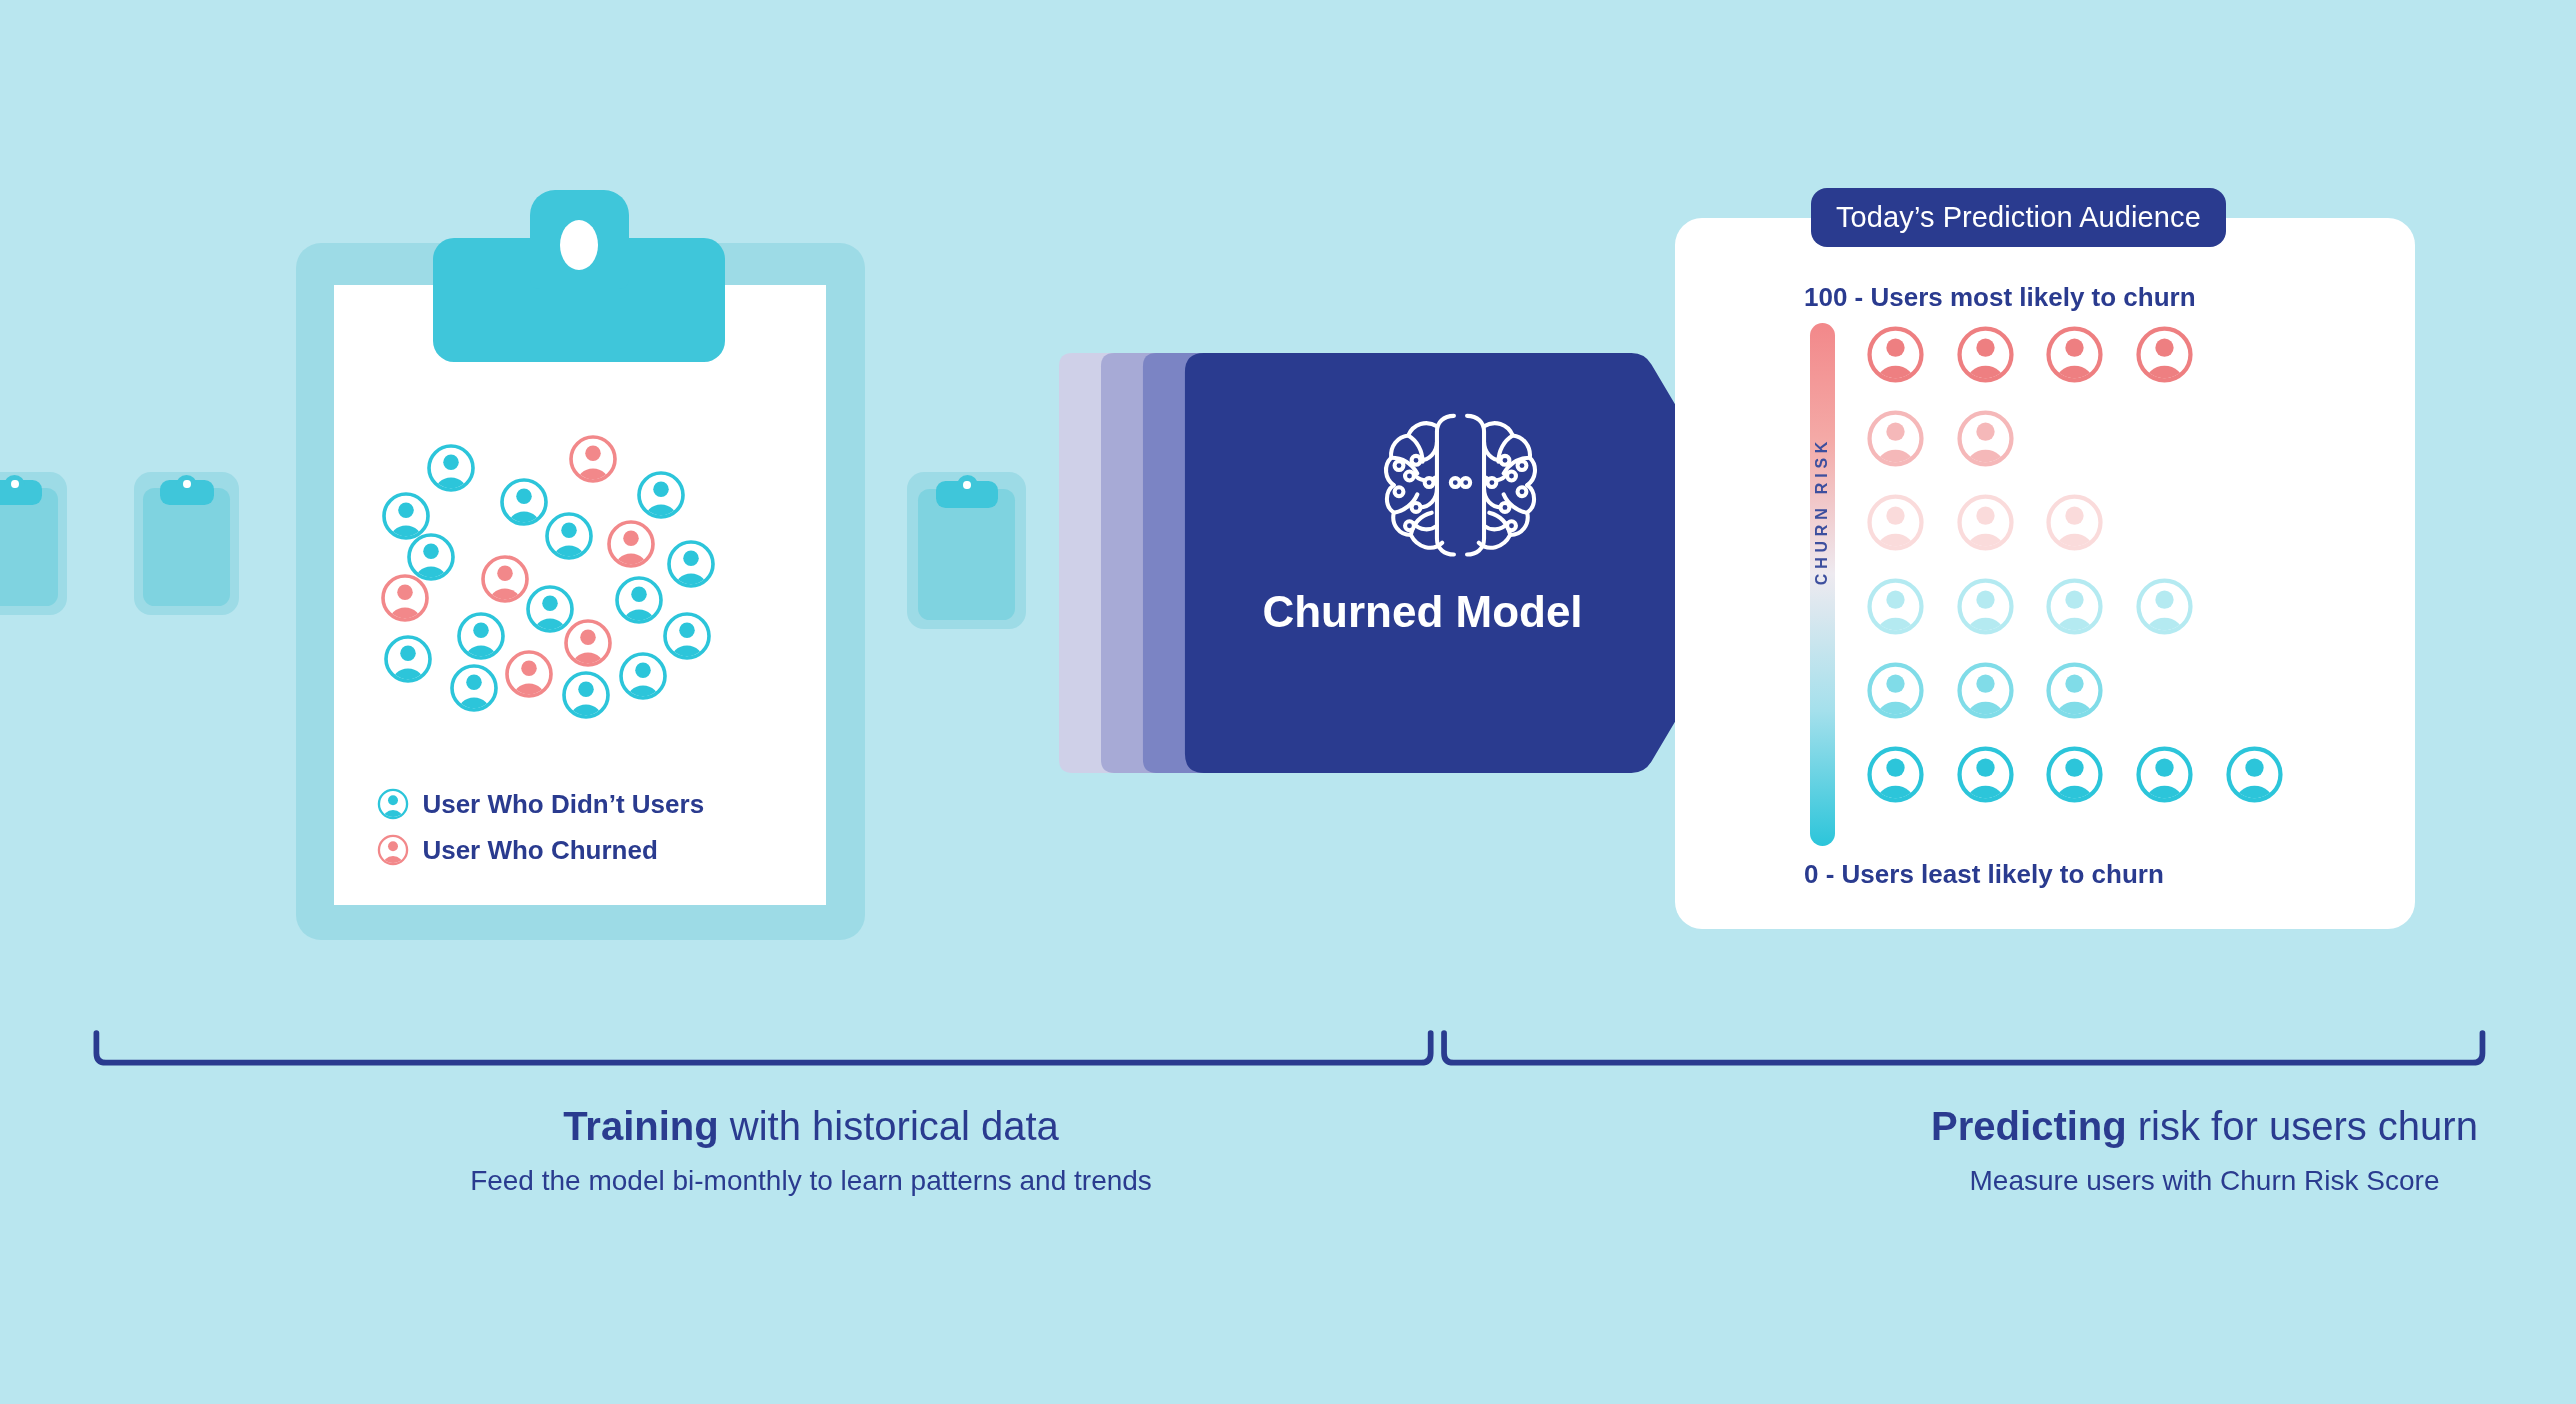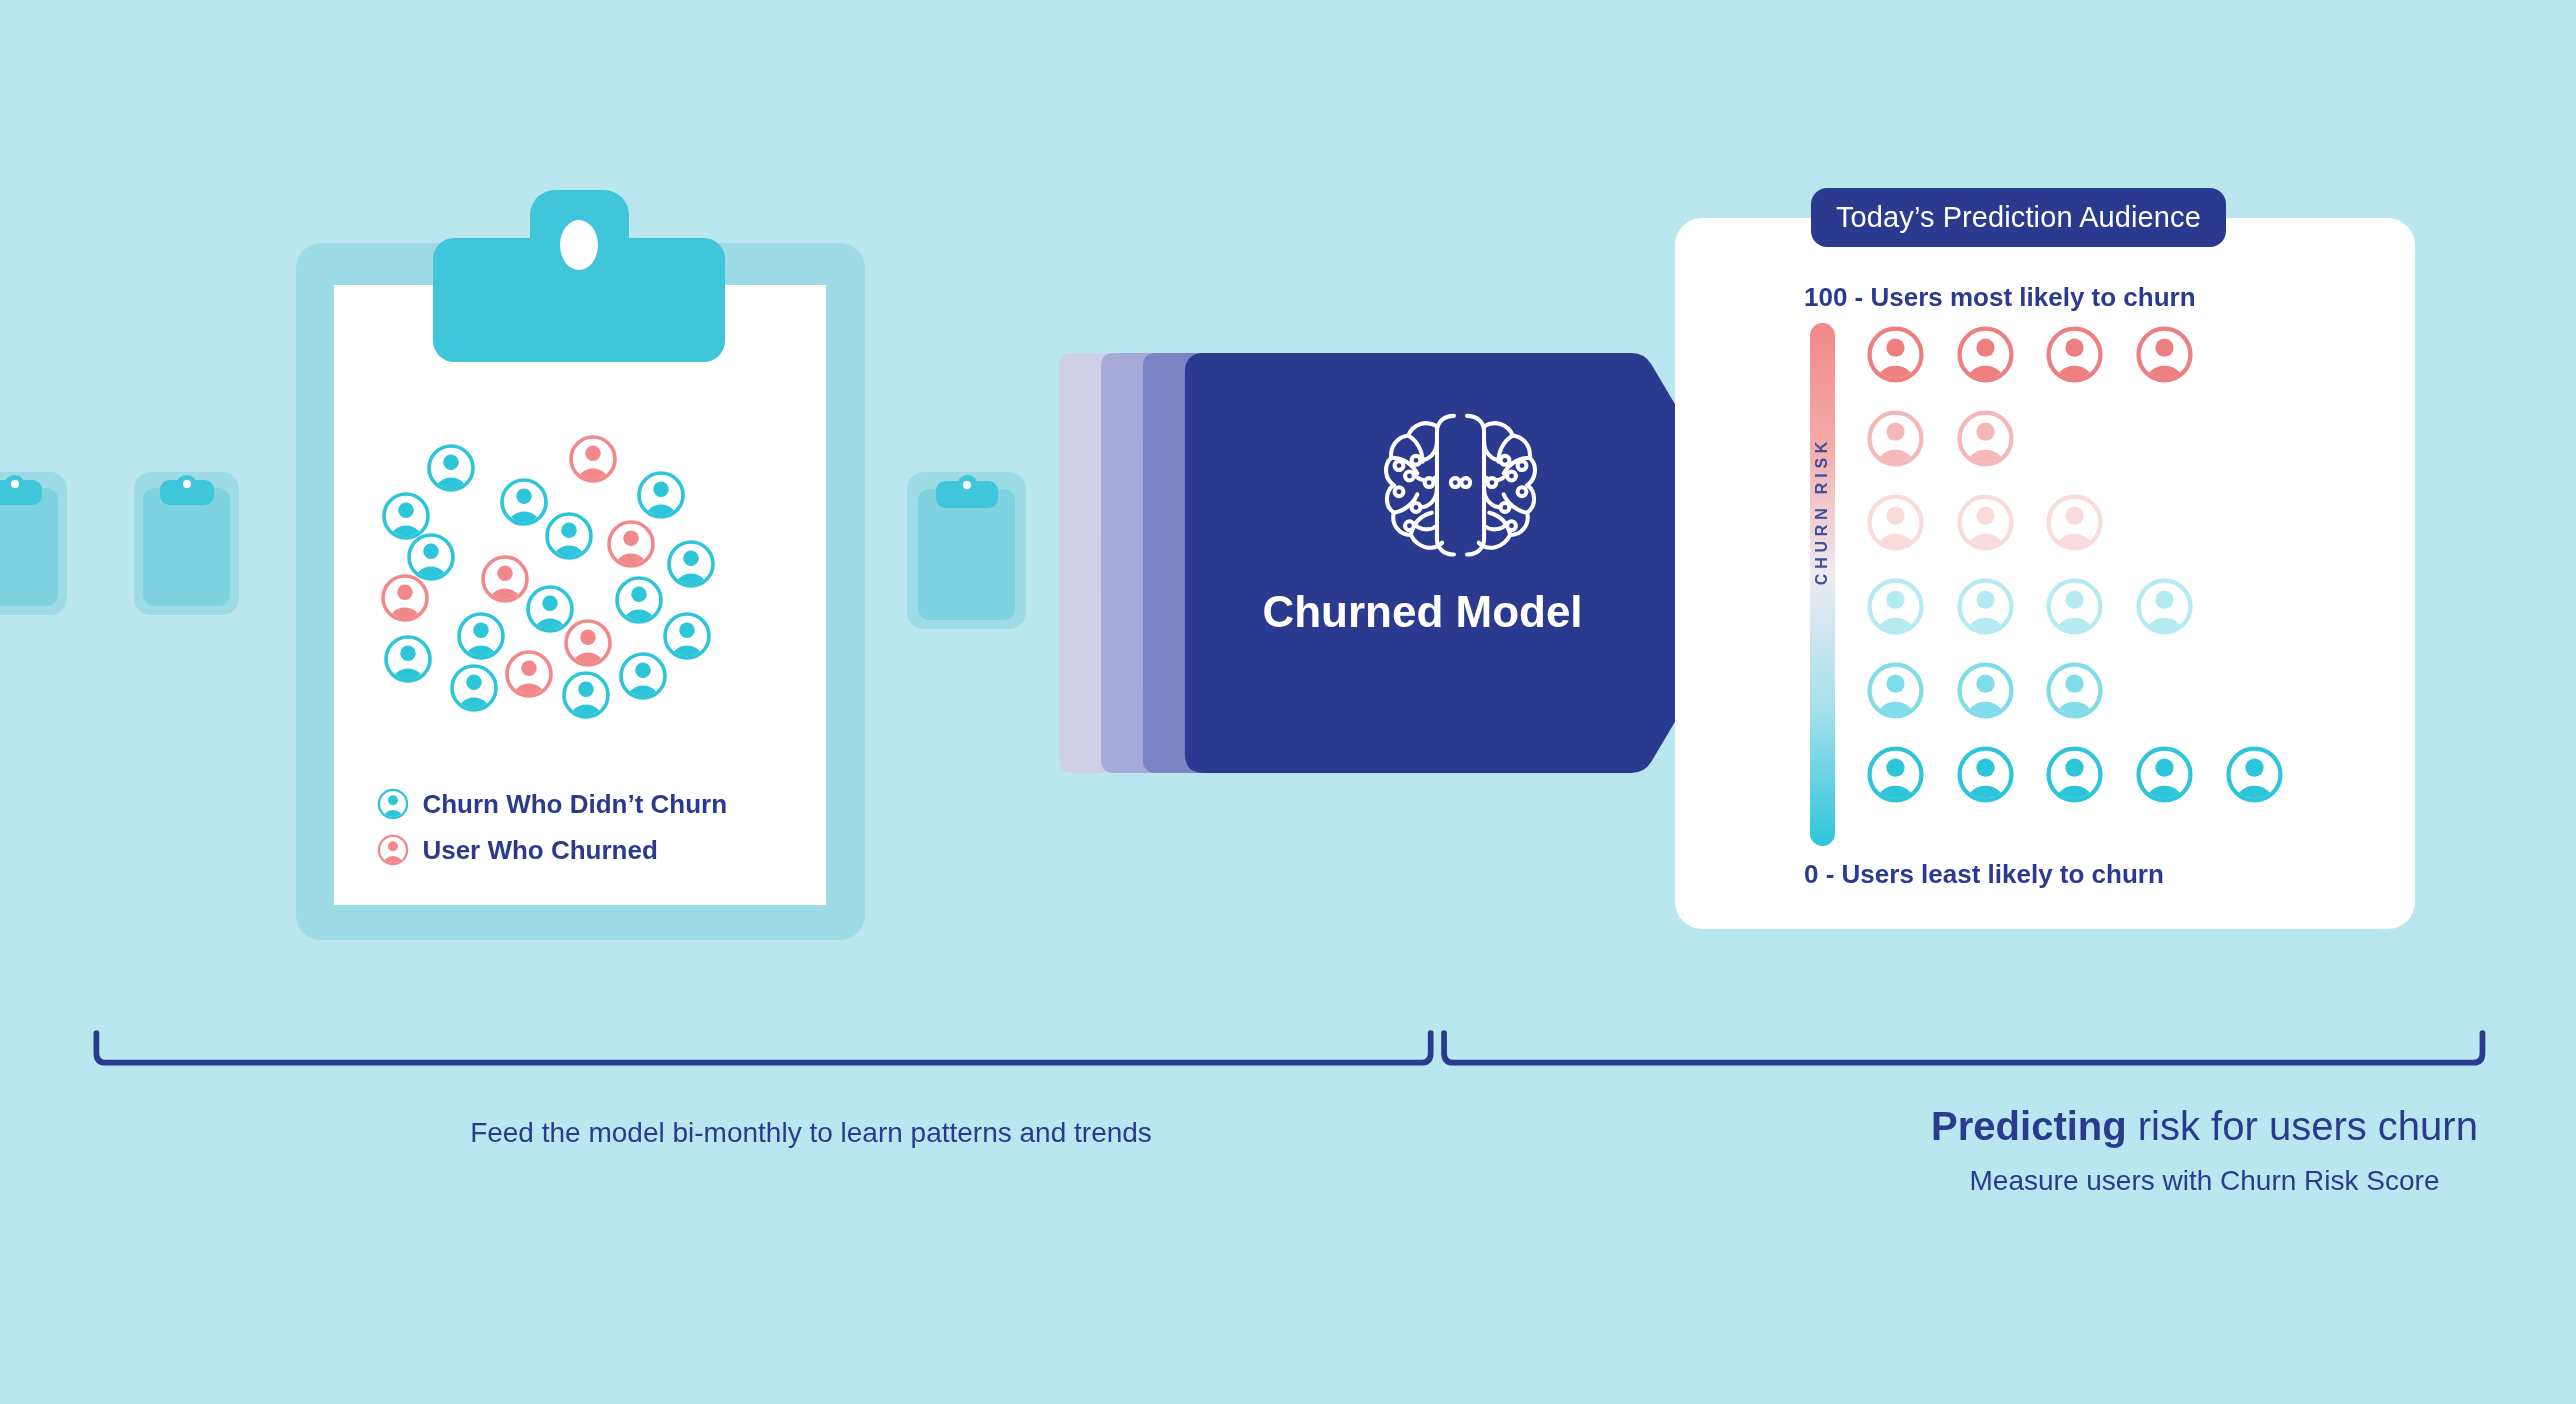--- a/index.html
+++ b/index.html
@@ -476,21 +476,21 @@
                 <circle cx="20" cy="20" r="16.2"></circle>
               </clipPath>
             </defs>
             <circle cx="20" cy="20" r="17.6" fill="none" stroke="#2cc5da" stroke-width="2.9"></circle>
             <g clip-path="url(#c22)">
               <circle cx="20" cy="15.4" r="6.2" fill="#2cc5da"></circle>
               <ellipse cx="20" cy="40" rx="13.2" ry="12.4" fill="#2cc5da"></ellipse>
             </g>
           </svg>
         </span>
-        <span class="lg-txt">Churn Who Didn’t Churn</span>
+        <span class="lg-txt">User Who Didn’t Users</span>
       </div>
       <div class="legend-row">
         <span class="lg-ico">
           <svg viewBox="0 0 40 40" xmlns="http://www.w3.org/2000/svg" style="opacity:1">
             <defs>
               <clipPath id="c23">
                 <circle cx="20" cy="20" r="16.2"></circle>
               </clipPath>
             </defs>
             <circle cx="20" cy="20" r="17.6" fill="none" stroke="#f2888a" stroke-width="2.9"></circle>
@@ -875,20 +875,23 @@
   <div id="scale-bottom-label">0 - Users least likely to churn</div>
 
   <div id="brackets">
     <svg width="2576" height="67" viewBox="0 0 2699 70" xmlns="http://www.w3.org/2000/svg" fill="none" stroke="#2a3b8f" stroke-width="6" stroke-linecap="round">
       <path d="M101 48 L101 27 Q101 17 111 17 L1489 17 Q1499 17 1499 27 L1499 48" transform="translate(0,0) scale(1,-1) translate(0,-70)"></path>
       <path d="M1513 48 L1513 27 Q1513 17 1523 17 L2591 17 Q2601 17 2601 27 L2601 48" transform="translate(0,0) scale(1,-1) translate(0,-70)"></path>
     </svg>
   </div>
 
   <div class="caption-block" id="caption-left">
+    <div class="caption-title">
+      <span class="strong">Training</span><span> with historical data</span>
+    </div>
     <div class="caption-sub">Feed the model bi-monthly to learn patterns and trends</div>
   </div>
 
   <div class="caption-block" id="caption-right">
     <div class="caption-title">
       <span class="strong">Predicting</span><span> risk for users churn</span>
     </div>
     <div class="caption-sub">Measure users with Churn Risk Score</div>
   </div>
 

